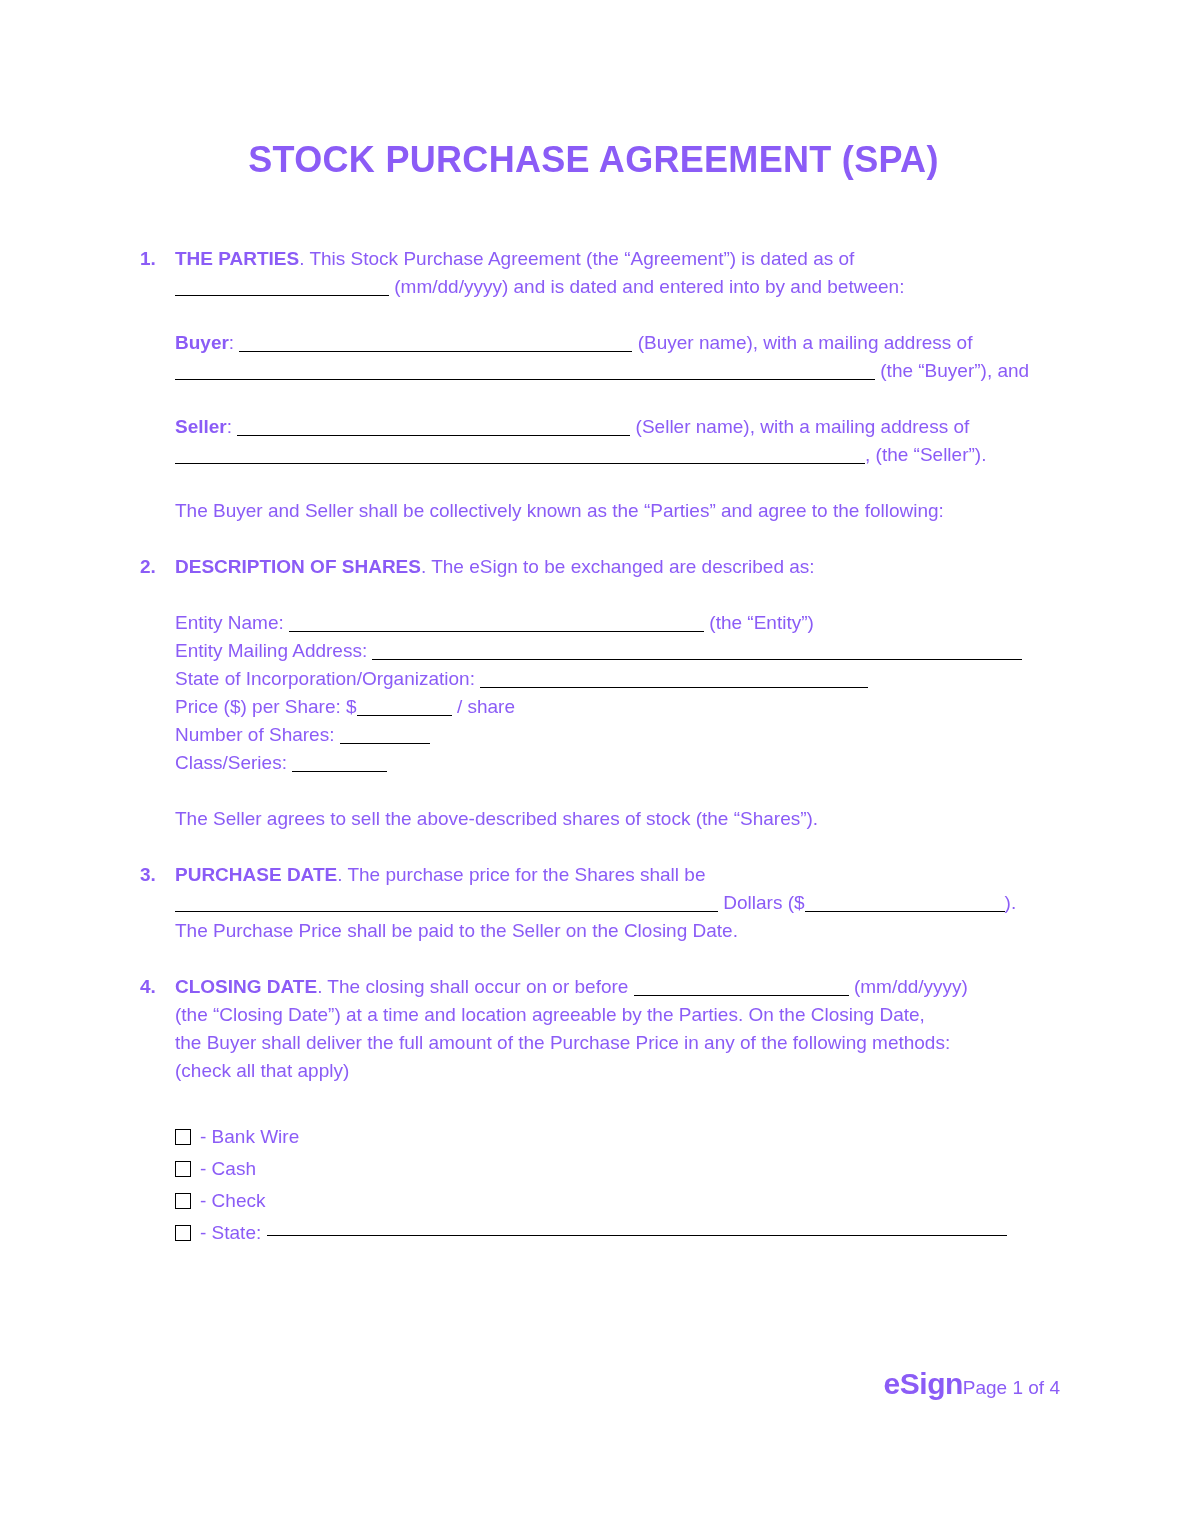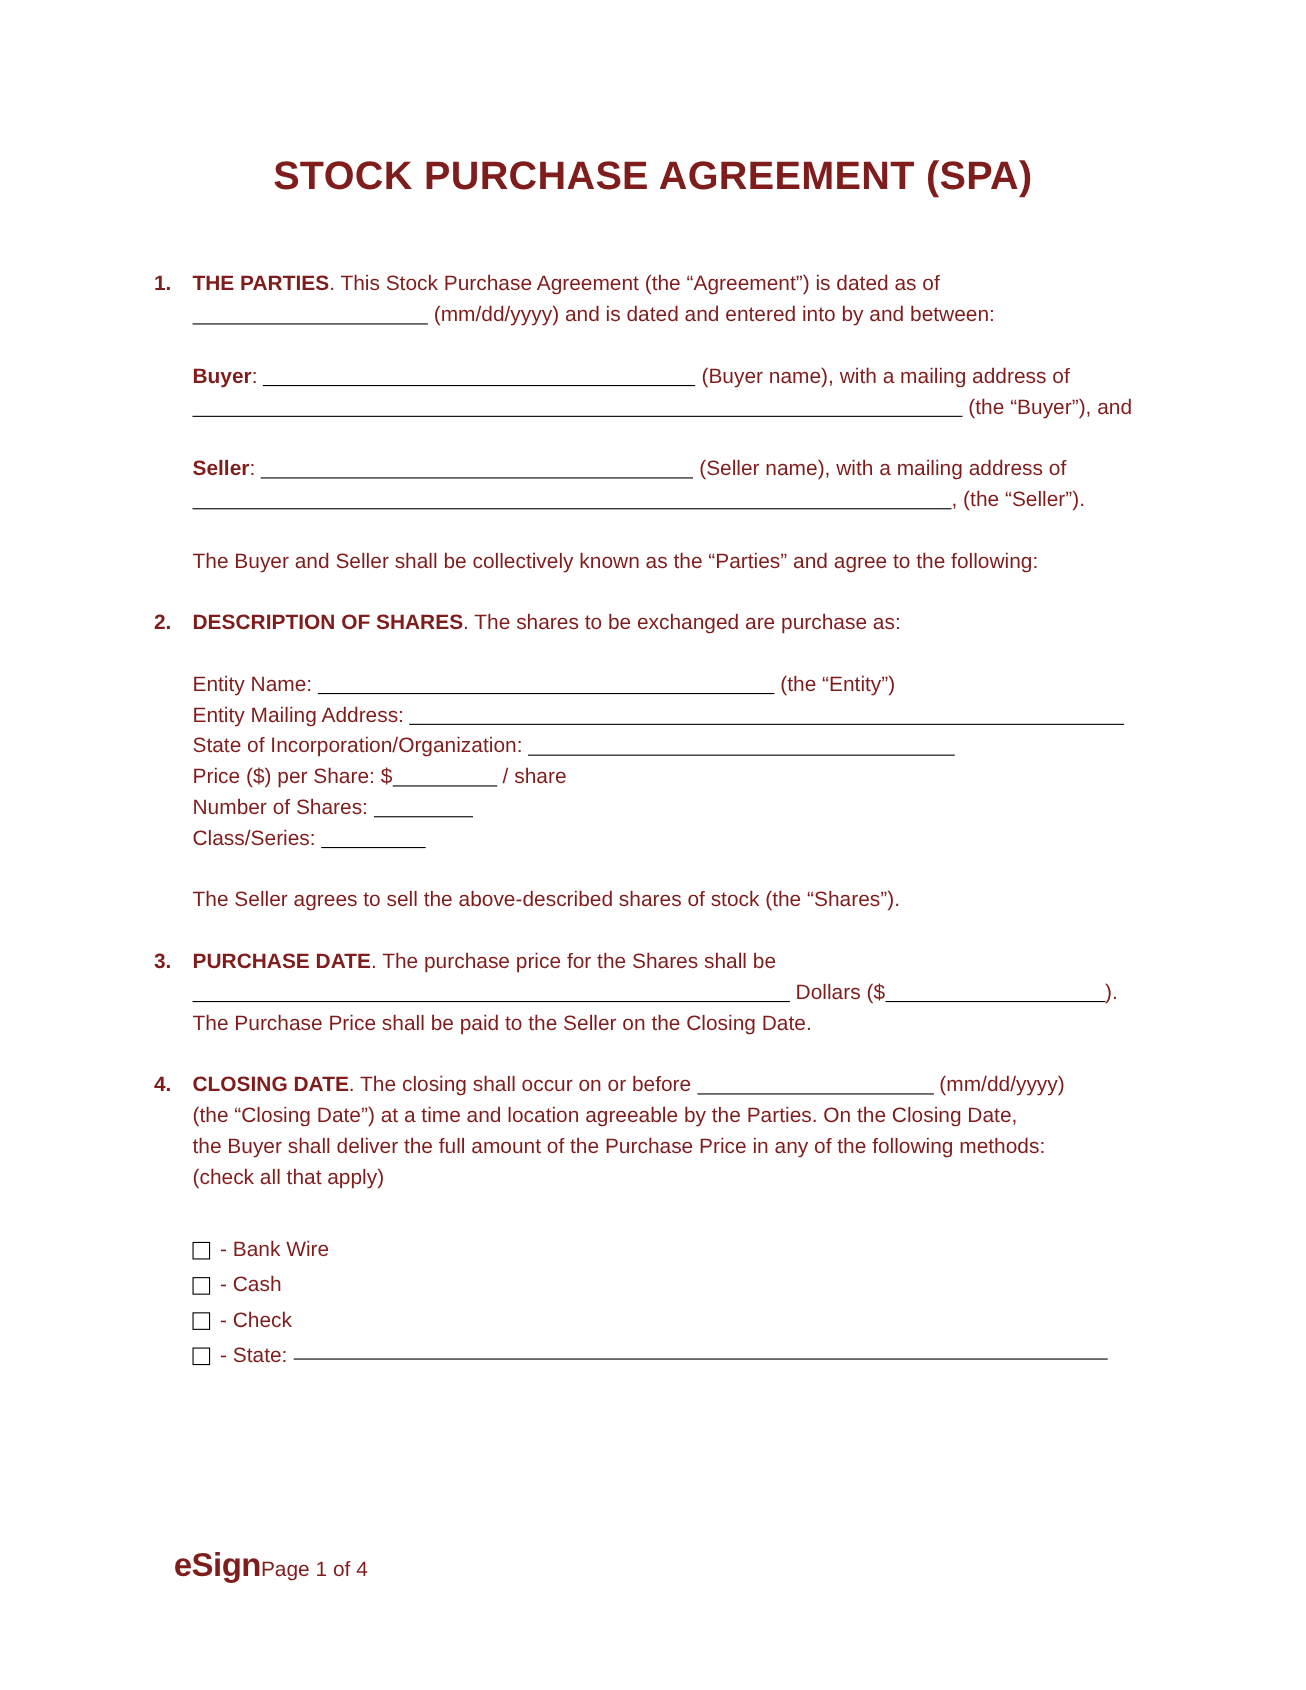--- a/index.html
+++ b/index.html
@@ -1,19 +1,19 @@
 <!DOCTYPE html>
 <html><head>
 <meta charset="utf-8">
 <style>
   html,body{margin:0;padding:0;background:#ffffff;}
   .page{
     width:1187px;height:1536px;position:relative;background:#ffffff;
     font-family:"Liberation Sans",sans-serif;font-size:19px;line-height:28px;
-    color:#7f1d1d;overflow:hidden;
+    color:#8b5cf6;overflow:hidden;
   }
   .content{padding:0 140px 0 140px;}
   .doc-title{
     margin:140px 0 0;text-align:center;font-size:36px;line-height:40px;
     font-weight:bold;letter-spacing:.3px;
   }
   .section{display:flex;margin-top:28px;}
   .section.first{margin-top:65px;}
   .sec-num{width:35px;flex:0 0 35px;font-weight:bold;}
   .sec-body{flex:1;min-width:0;}
@@ -24,23 +24,23 @@
     display:inline-block;height:1px;border-bottom:1.6px solid #000;
     margin-bottom:-3px;
   }
   .checklist{margin-top:36px;}
   .check-row{height:32px;display:flex;align-items:center;}
   .checkbox{
     width:14px;height:14px;flex:0 0 14px;border:1.6px solid #000;
     margin-right:9px;background:#fff;display:inline-block;
   }
   .footer{
-    position:absolute;left:0;right:0;top:1408px;
+    position:absolute;left:0;right:0;top:1368px;
     padding:0 127px 0 158px;
-    display:flex;justify-content:flex-start;align-items:baseline;
+    display:flex;justify-content:flex-end;align-items:baseline;
   }
   .logo{font-size:30px;font-weight:bold;letter-spacing:-.5px;line-height:32px;}
   .page-num{font-size:19px;}
 </style>
 </head>
 <body>
 
 <div class="page">
   <div class="doc-title">STOCK PURCHASE AGREEMENT (SPA)</div>
 
@@ -55,21 +55,21 @@
 
         <p class="para"><b>Seller</b><span>: </span><span class="blank" style="width:393px"></span><span> (Seller name), with a mailing address of</span><br><span class="blank" style="width:690px"></span><span>, (the “Seller”).</span></p>
 
         <p class="para">The Buyer and Seller shall be collectively known as the “Parties” and agree to the following:</p>
       </div>
     </div>
 
     <div class="section">
       <div class="sec-num">2.</div>
       <div class="sec-body">
-        <p class="para"><b>DESCRIPTION OF SHARES</b><span>. The shares to be exchanged are purchase as:</span></p>
+        <p class="para"><b>DESCRIPTION OF SHARES</b><span>. The eSign to be exchanged are described as:</span></p>
 
         <p class="para"><span>Entity Name: </span><span class="blank" style="width:415px"></span><span> (the “Entity”)</span><br><span>Entity Mailing Address: </span><span class="blank" style="width:650px"></span><br><span>State of Incorporation/Organization: </span><span class="blank" style="width:388px"></span><br><span>Price ($) per Share: $</span><span class="blank" style="width:95px"></span><span> / share</span><br><span>Number of Shares: </span><span class="blank" style="width:90px"></span><br><span>Class/Series: </span><span class="blank" style="width:95px"></span></p>
 
         <p class="para">The Seller agrees to sell the above-described shares of stock (the “Shares”).</p>
       </div>
     </div>
 
     <div class="section">
       <div class="sec-num">3.</div>
       <div class="sec-body">

